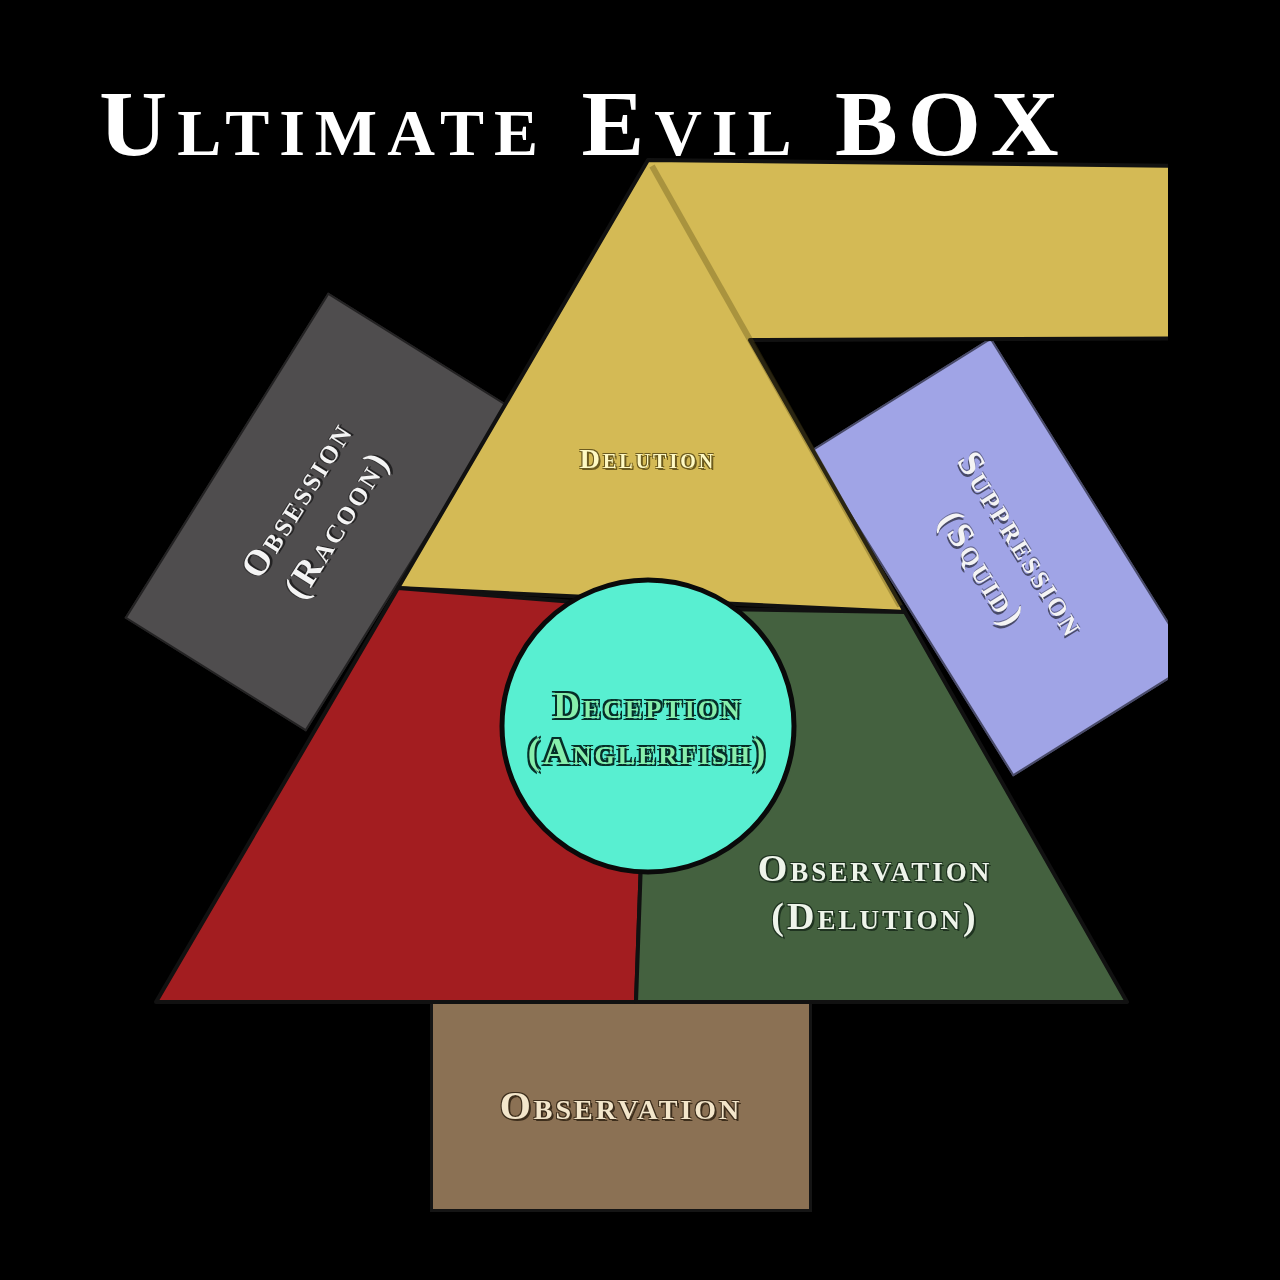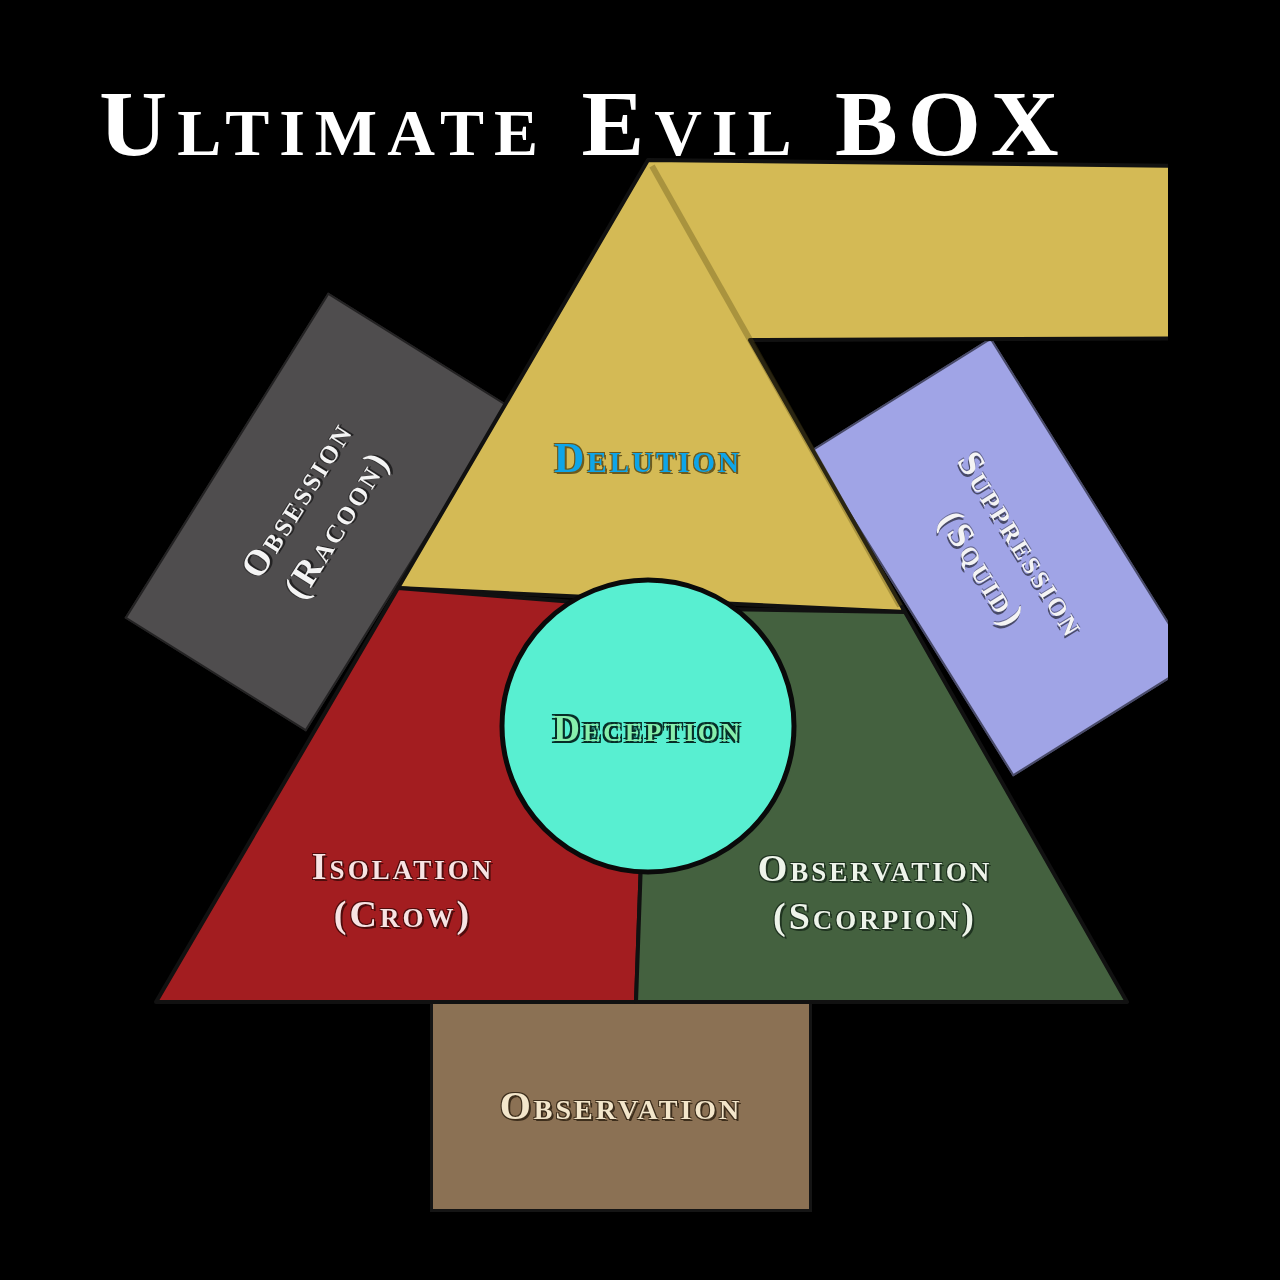--- a/index.html
+++ b/index.html
@@ -82,22 +82,22 @@
     font-variant: small-caps;
     font-weight: 700;
     line-height: 1.25;
     letter-spacing: 3px;
     z-index: 3;
     white-space: nowrap;
   }
   .sec-label span { display: block; }
   .lbl-delution {
     left: 648px; top: 458px;
-    font-size: 42px;
-    color: #0ea5e9;
+    font-size: 28px;
+    color: #fef9c3;
     text-shadow: 2px 2px 0 #6b5a1e, -1px -1px 0 #6b5a1e, 1px -1px 0 #6b5a1e, -1px 1px 0 #6b5a1e;
   }
   .lbl-isolation {
     left: 403px; top: 890px;
     font-size: 38px;
     color: #f7e3e3;
     text-shadow: 2px 2px 0 #4d0c0c, -1px -1px 0 #4d0c0c, 1px -1px 0 #4d0c0c, -1px 1px 0 #4d0c0c;
   }
   .lbl-restriction {
     left: 875px; top: 892px;
@@ -175,27 +175,24 @@
 
     <polygon points="650,608 905,612 1127,1002 636,1002" fill="#44613f" stroke="#111" stroke-width="4" stroke-linejoin="round"></polygon>
 
     <circle cx="648" cy="726" r="146" fill="#58efd1" stroke="#0a0a0a" stroke-width="5"></circle>
   </svg>
 
   <div class="sec-label lbl-delution">
     <span>Delution</span>
   </div>
 
-  <div class="sec-label lbl-isolation">
-    <span>Isolation</span>
-    <span>(Crow)</span>
-  </div>
 
   <div class="sec-label lbl-restriction">
     <span>Observation</span>
-    <span>(Scorpion)</span>
+    <span>(Delution)</span>
   </div>
 
   <div class="sec-label lbl-deception">
     <span>Deception</span>
+    <span>(Anglerfish)</span>
   </div>
 
 </div>
 
 </body></html>

